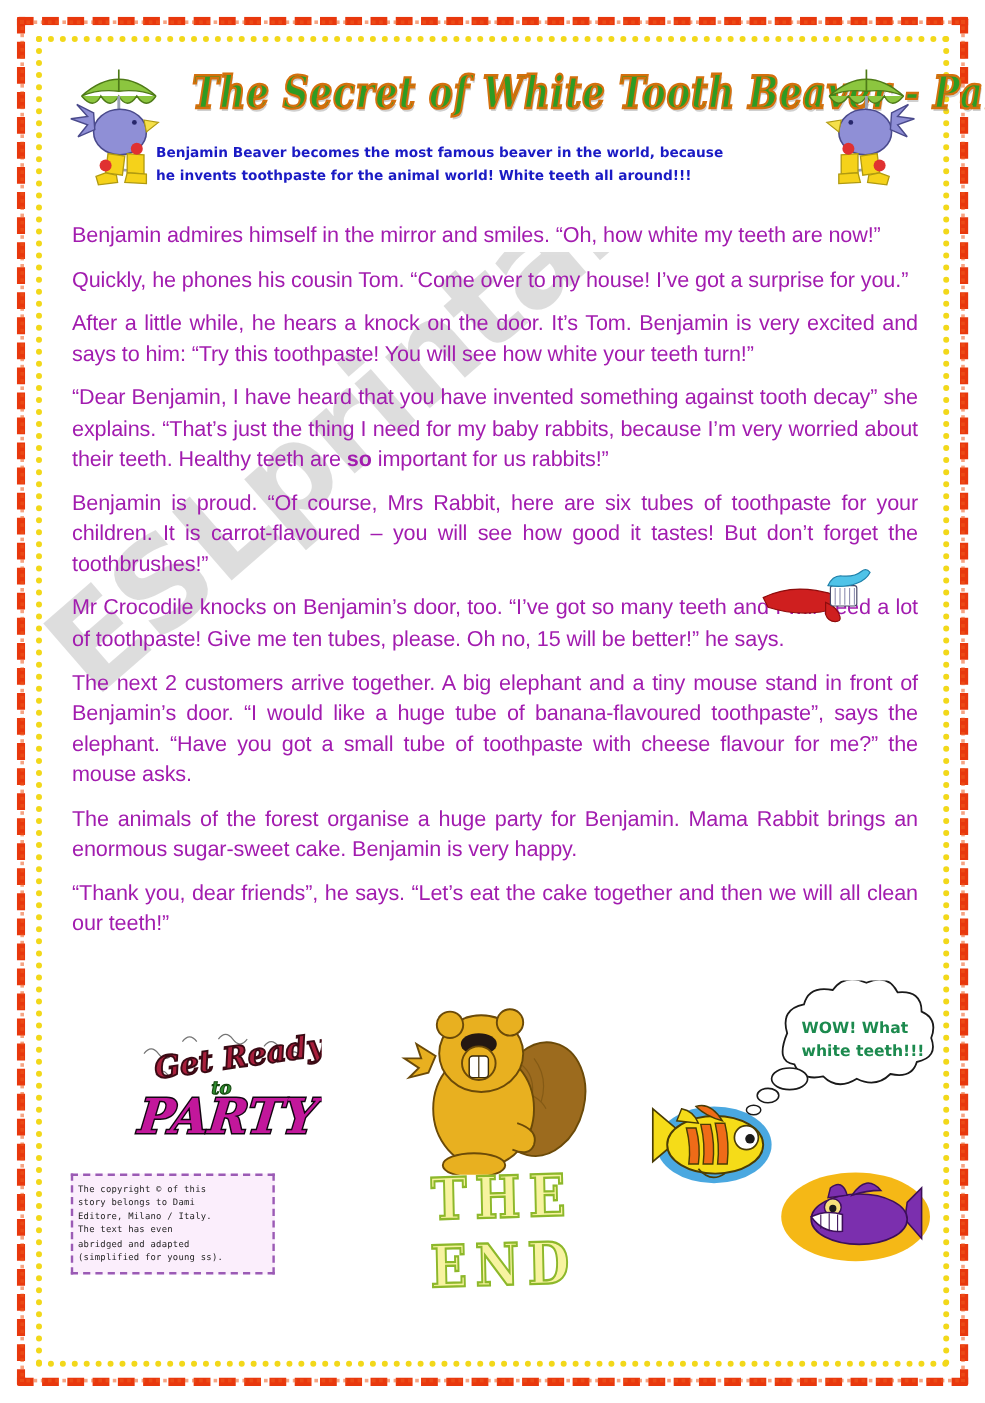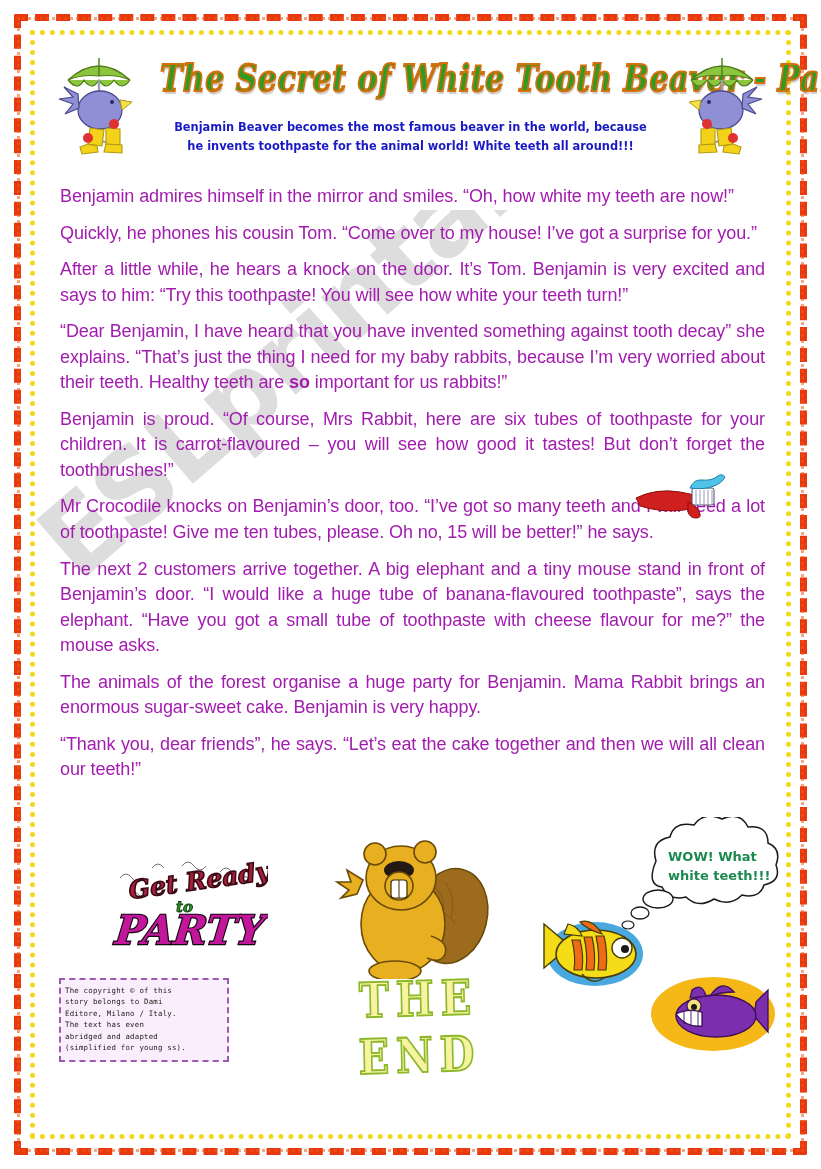--- a/index.html
+++ b/index.html
@@ -30,21 +30,21 @@
   .bird{position:absolute;top:4px;width:90px;height:116px;}
   .bird.left{left:14px;}
   .bird.right{right:14px;transform:scaleX(-1);}
 
   #title-wrap{position:absolute;left:120px;right:120px;top:16px;text-align:center;}
   #title{font-family:"DejaVu Serif",serif;font-weight:700;font-style:italic;
       font-size:30px;letter-spacing:.5px;color:#2e9b23;
       -webkit-text-stroke:1.6px #d4700d;
       text-shadow:1px 2px 0 rgba(120,120,120,.35);
       transform:scaleY(1.25);transform-origin:center top;white-space:nowrap;}
-  #subtitle{position:absolute;left:90px;right:90px;top:78px;text-align:center;
+  #subtitle{position:absolute;left:90px;right:90px;top:78px;text-align:left;
       font-family:"DejaVu Sans",sans-serif;font-weight:700;font-size:11.4px;
       line-height:1.65;color:#1a1ac4;}
 
   
   #story{position:relative;margin-top:4px;padding:0 16px 0 20px;z-index:10;}
   #story p{margin:0 0 11px 0;text-align:justify;
       font-family:Liberation Sans, sans-serif;font-size:18px;line-height:1.42;
       color:#a21caf;letter-spacing:-.1px;}
   #story p b{font-weight:700;}
 

